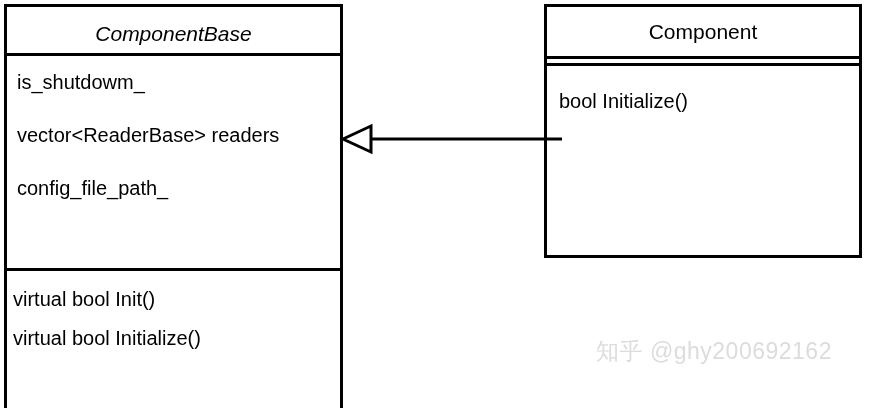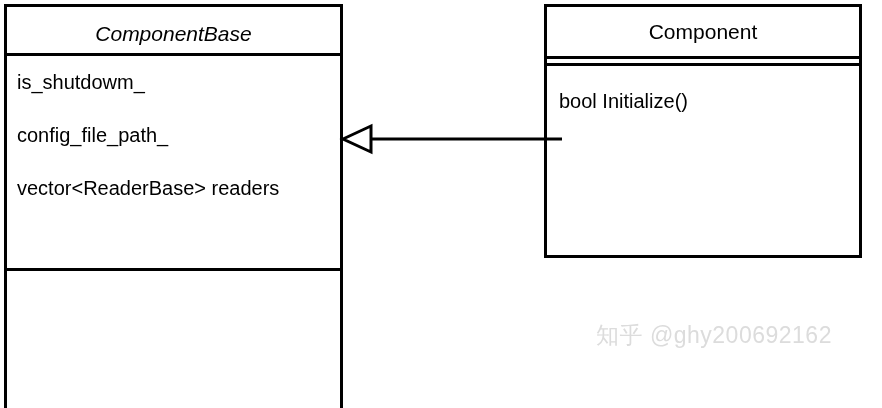--- a/index.html
+++ b/index.html
@@ -124,21 +124,21 @@
     top: 122px;
     width: 222px;
     height: 34px;
     overflow: visible;
   }
 
   
   #watermark {
     position: absolute;
     left: 596px;
-    top: 324px;
+    top: 340px;
     font-size: 23px;
     line-height: 1;
     color: #dcdcdc;
     white-space: nowrap;
     letter-spacing: 0.5px;
     user-select: none;
   }
 </style>
 </head>
 <body>
@@ -146,26 +146,30 @@
 <div id="canvas">
 
   <div class="uml-class" id="class-componentbase">
 
     <div class="uml-title abstract">ComponentBase</div>
 
     <div class="uml-divider"></div>
 
     <div class="uml-compartment" id="cb-attributes">
       <div class="uml-member">is_shutdowm_</div>
+      <div class="uml-member">vector&lt;ReaderBase&gt; readers</div>
       <div class="uml-member">config_file_path_</div>
-      <div class="uml-member">vector&lt;ReaderBase&gt; readers</div>
     </div>
 
     <div class="uml-divider"></div>
 
+    <div class="uml-compartment" id="cb-operations">
+      <div class="uml-member">virtual bool Init()</div>
+      <div class="uml-member">virtual bool Initialize()</div>
+    </div>
   </div>
 
   <div class="uml-class" id="class-component">
 
     <div class="uml-title">Component</div>
 
     <div class="uml-divider"></div>
 
     <div class="uml-compartment" id="cp-attributes-empty"></div>
 

